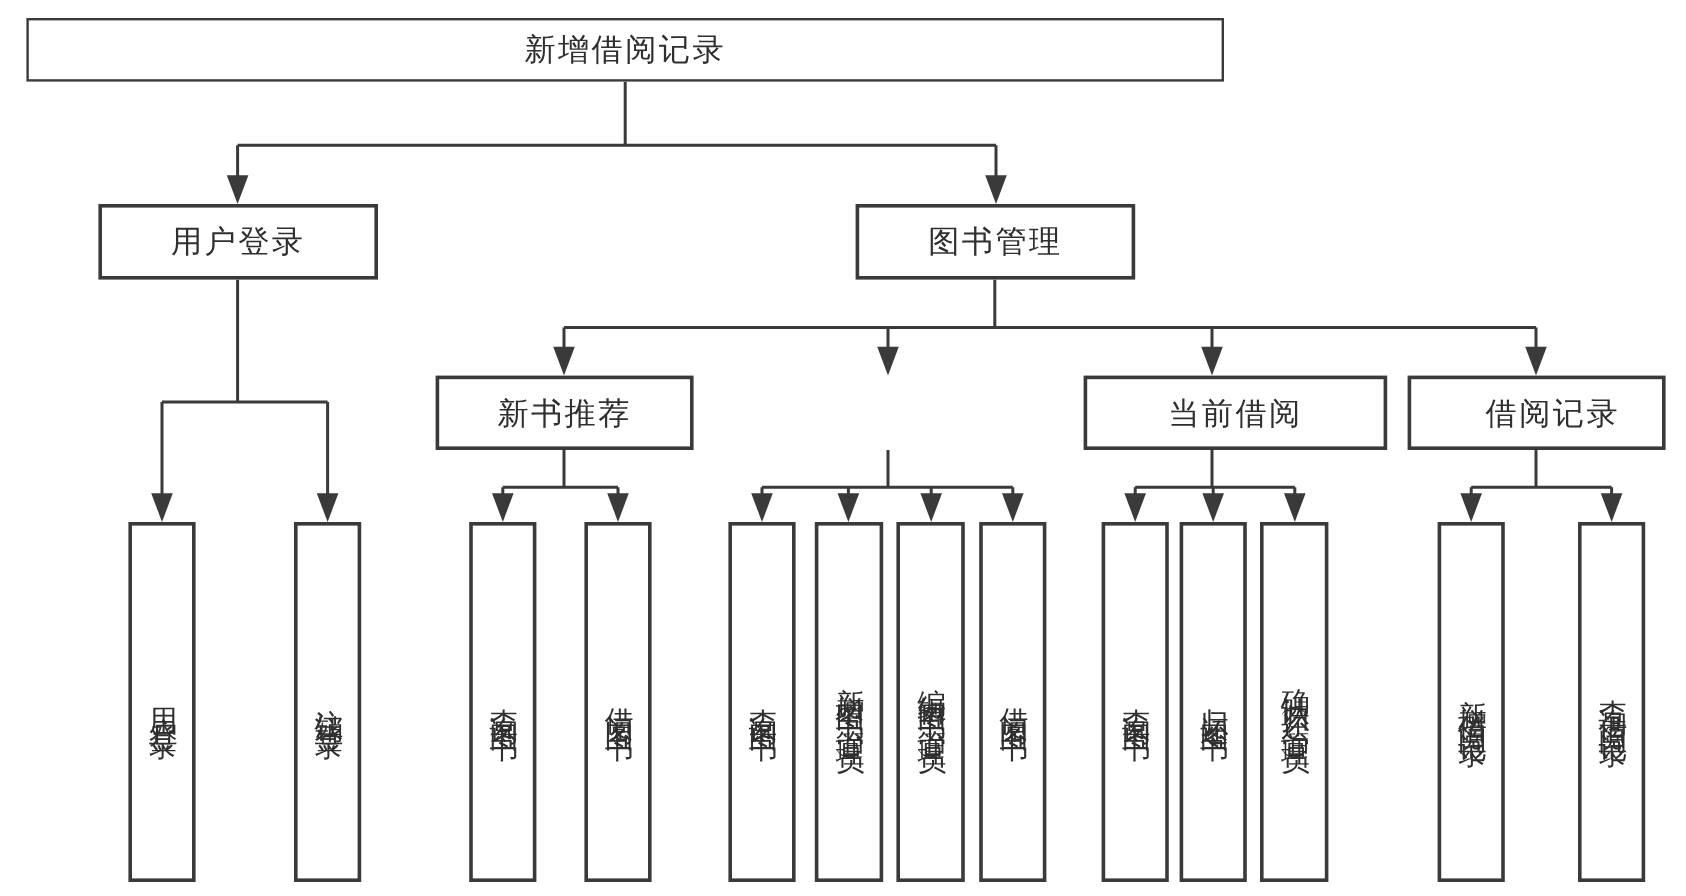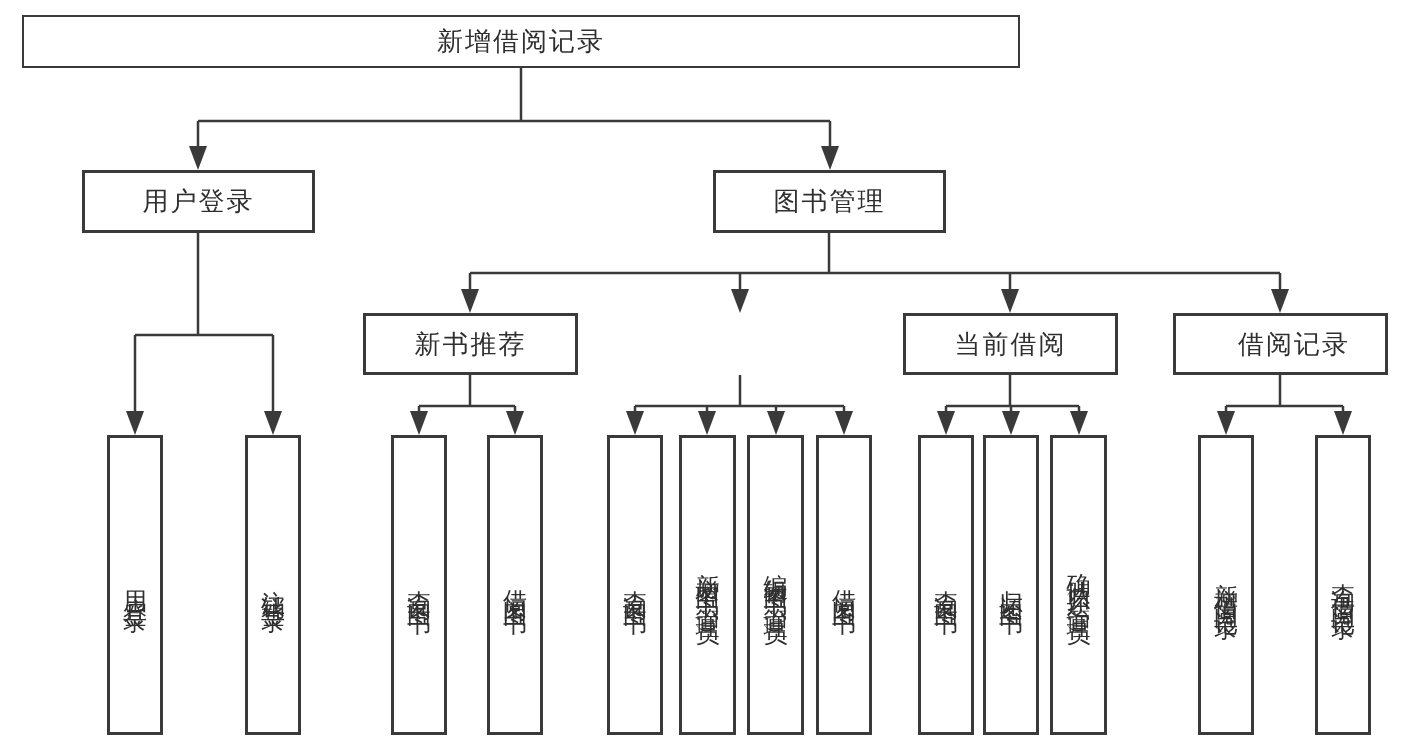--- a/index.html
+++ b/index.html
@@ -115,21 +115,21 @@
   <div class="box" style="left:82px; top:170px; width:233px; height:63px;">
     <span class="h-label">用户登录</span>
   </div>
   <div class="box" style="left:713px; top:170px; width:233px; height:63px;">
     <span class="h-label">图书管理</span>
   </div>
 
   <div class="box" style="left:363px; top:313px; width:215px; height:62px;">
     <span class="h-label">新书推荐</span>
   </div>
-  <div class="box" style="left:903px; top:313px; width:215px; height:62px;">
+  <div class="box" style="left:903px; top:313px; width:253px; height:62px;">
     <span class="h-label">当前借阅</span>
   </div>
   <div class="box" style="left:1173px; top:313px; width:215px; height:62px;padding-left:27px;">
     <span class="h-label">借阅记录</span>
   </div>
 
   <div class="box" style="left:107px; top:435px; width:56px; height:300px;">
     <span class="v-label">用户登录</span>
   </div>
   <div class="box" style="left:245px; top:435px; width:56px; height:300px;">

